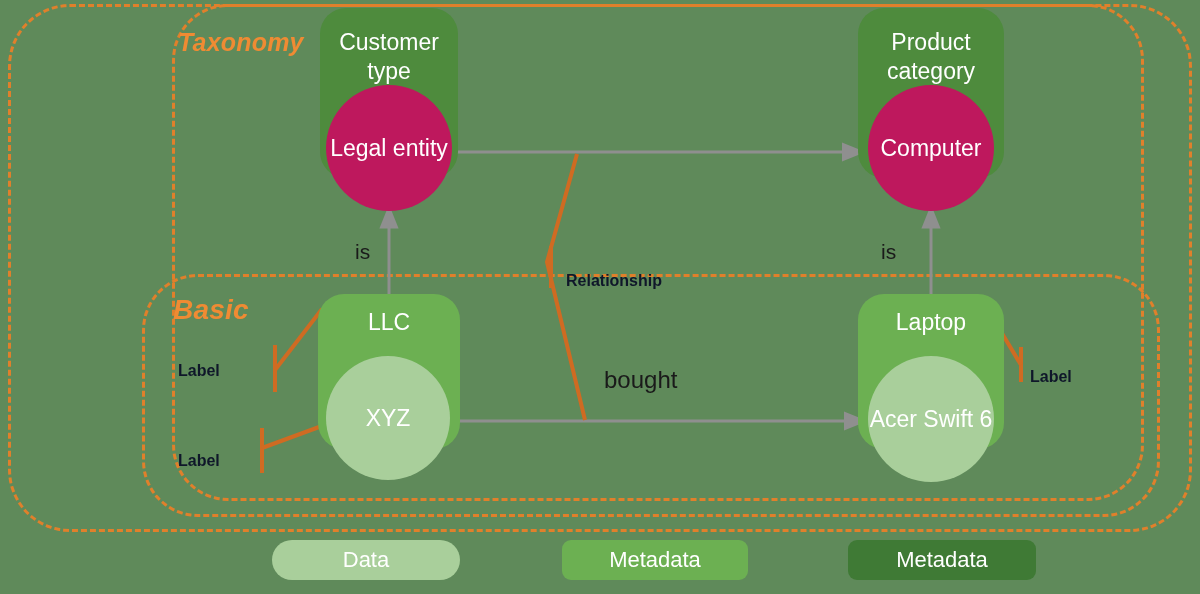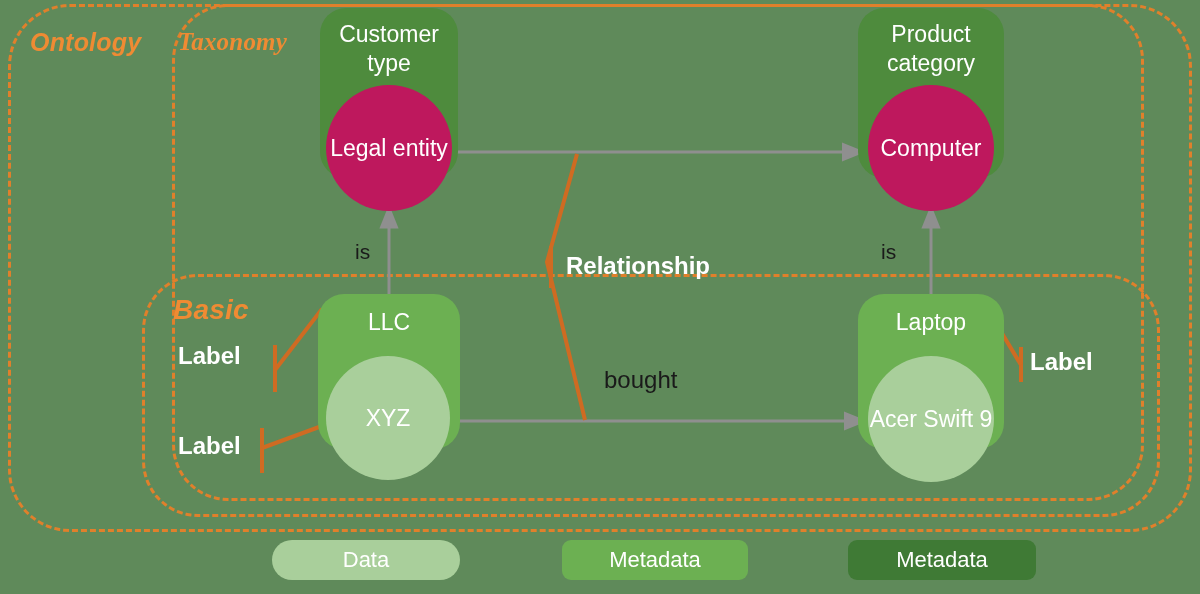--- a/index.html
+++ b/index.html
@@ -27,36 +27,36 @@
     position:absolute;
     color:#ef8b33;
     font-style:italic;
     font-weight:bold;
     font-size:25px;
     letter-spacing:.2px;
     white-space:nowrap;
     font-family:"Liberation Sans", sans-serif;
   }
   #label-ontology{left:30px; top:28px;}
-  #label-taxonomy{left:178px;top:28px;font-family:Liberation Serif, serif;}
+  #label-taxonomy{left:178px;top:28px;}
   #label-basic   {left:173px;top:294px;font-size:28px;}
 
   
   .node{position:absolute;}
   .node .plate{
     position:absolute;left:0;top:0;
     border-radius:26px;
     display:flex;align-items:flex-start;justify-content:center;
   }
   .node .plate span{
     color:#ffffff;
     font-size:23px;
     line-height:29px;
     text-align:center;
-    padding-top:12px;
+    padding-top:20px;
     display:block;
     width:100%;
   }
   .node .bubble{
     position:absolute;
     border-radius:50%;
     display:flex;align-items:center;justify-content:center;
   }
   .node .bubble span{
     color:#ffffff;
@@ -102,24 +102,25 @@
     font-size:24px;
     white-space:nowrap;
   }
   #lbl-purchases{left:588px;top:106px;}
   #lbl-bought   {left:604px;top:366px;}
   #lbl-is-left  {left:355px;top:240px;font-size:21px;}
   #lbl-is-right {left:881px;top:240px;font-size:21px;}
 
   .callout-label{
     position:absolute;
-    color:#ffffff;
-    font-size:24px;
+    color:#0f172a;
+    font-size:16px;
     font-weight:bold;
     white-space:nowrap;
+    margin-top:20px;
   }
   #lbl-relationship{left:566px;top:252px;}
   #lbl-label-left  {left:178px;top:342px;}
   #lbl-node-left   {left:178px;top:432px;}
   #lbl-label-right {left:1030px;top:348px;}
 
   
   .legend-chip{
     position:absolute;
     height:40px;
@@ -136,21 +137,20 @@
 </style>
 </head>
 <body>
 
 <div id="stage">
 
   <div class="group-box" id="box-ontology"></div>
   <div class="group-box" id="box-taxonomy"></div>
   <div class="group-box" id="box-basic"></div>
 
-  <div class="group-label" id="label-ontology">Ontology</div>
   <div class="group-label" id="label-taxonomy">Taxonomy</div>
   <div class="group-label" id="label-basic">Basic</div>
 
   <svg id="svg-edges" viewBox="0 0 1200 594">
     <defs>
       <marker id="arrow-gray" markerWidth="9" markerHeight="9" refX="7.5" refY="3.2" orient="auto" markerUnits="strokeWidth">
         <path d="M0,0 L8,3.2 L0,6.4 z" fill="#8f8f8f"></path>
       </marker>
     </defs>
 
@@ -200,21 +200,21 @@
     <div class="bubble">
       <span>Computer</span>
     </div>
   </div>
 
   <div class="node node-bottom" id="node-laptop">
     <div class="plate">
       <span>Laptop</span>
     </div>
     <div class="bubble">
-      <span>Acer Swift 9</span>
+      <span>Acer Swift 6</span>
     </div>
   </div>
 
   <div class="edge-label" id="lbl-bought">bought</div>
   <div class="edge-label" id="lbl-is-left">is</div>
   <div class="edge-label" id="lbl-is-right">is</div>
 
   <div class="callout-label" id="lbl-relationship">Relationship</div>
   <div class="callout-label" id="lbl-label-left">Label</div>
   <div class="callout-label" id="lbl-node-left">Label</div>

